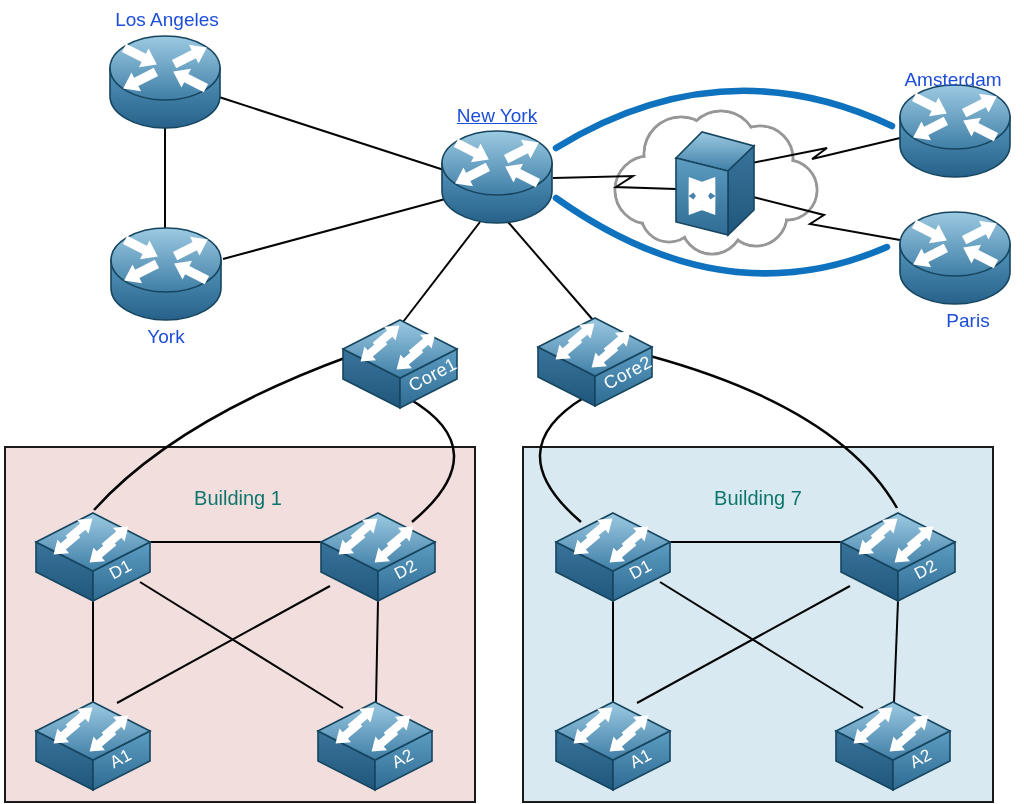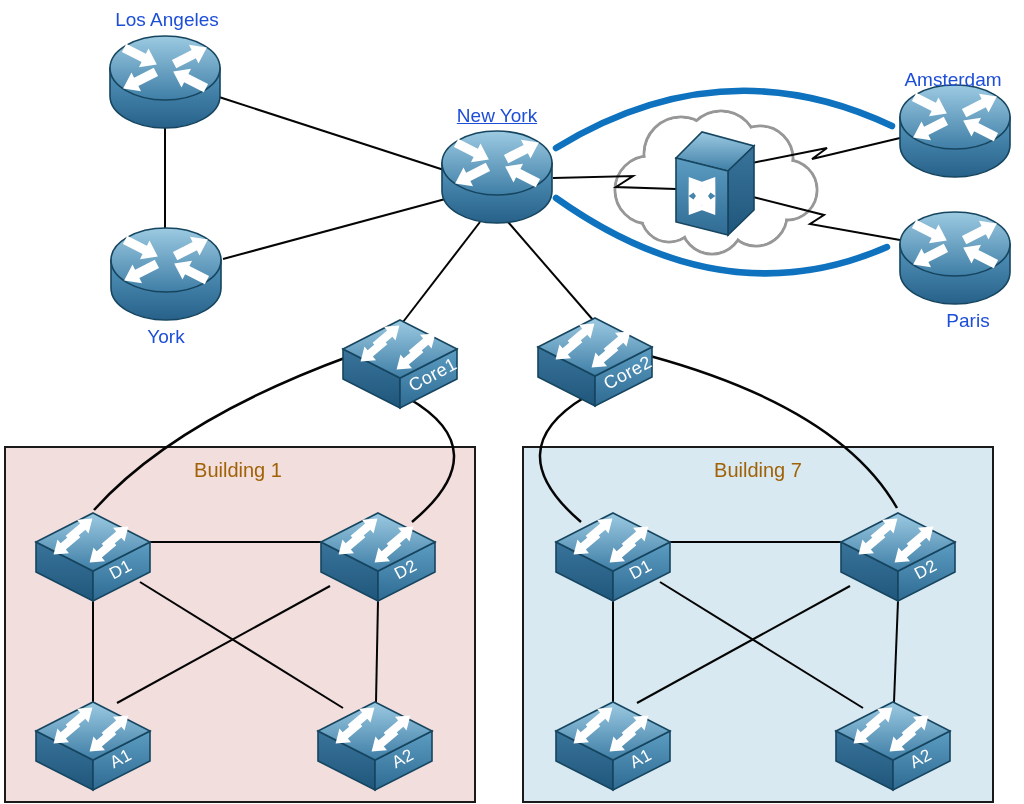--- a/index.html
+++ b/index.html
@@ -12,21 +12,21 @@
   }
   .stage svg{position:absolute;left:0;top:0;}
   .lbl{
     position:absolute;
     transform:translate(-50%,-50%);
     white-space:nowrap;
     color:#1d4ed8;
     pointer-events:none;
   }
   .city-label{font-size:19px;}
-  .building-label{font-size:20px;color:#a16207;}
+  .building-label{font-size:20px;color:#0f766e;margin-top:28px;}
   .switch-label{
     font-size:17px;color:#ffffff;
     transform:translate(-50%,-50%) rotate(-28deg);
     letter-spacing:0.5px;
   }
   .core-label{font-size:18px;}
 </style>
 </head>
 <body>
 

